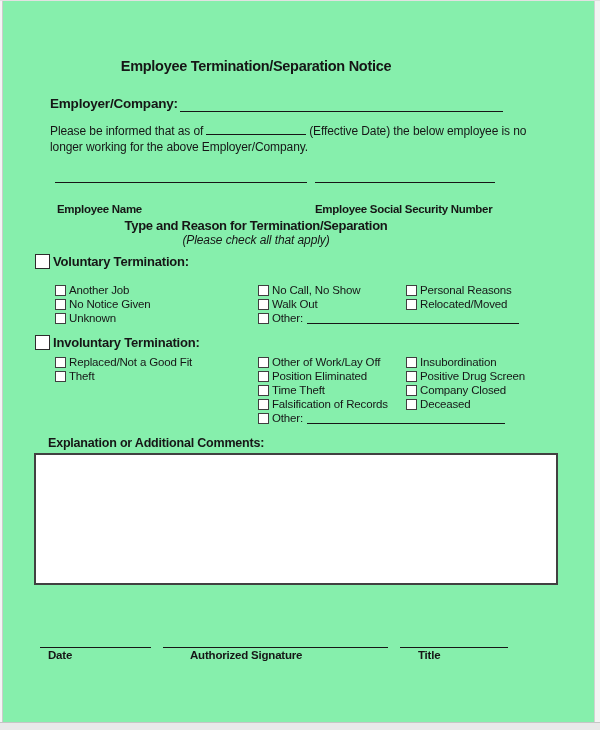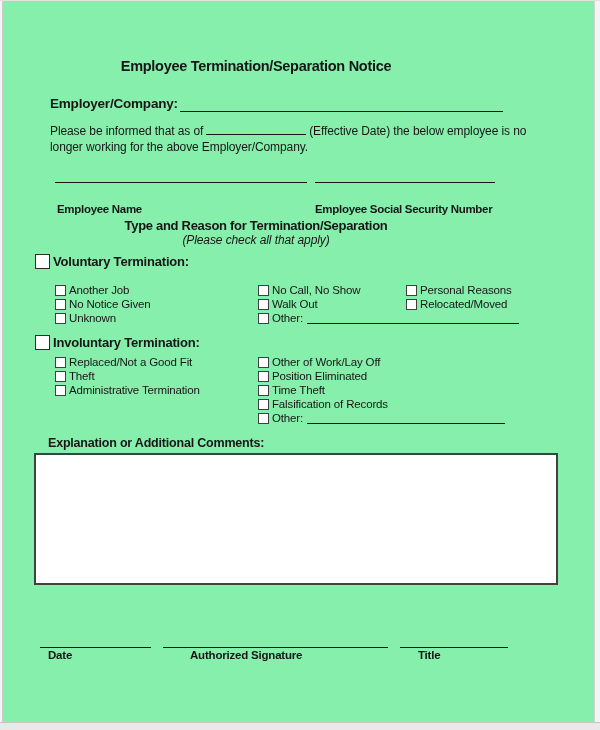--- a/index.html
+++ b/index.html
@@ -148,24 +148,20 @@
 
   <div class="col icol1">
     <div class="row">
         <span class="cb"></span>
         <span class="cbl">Replaced/Not a Good Fit</span>
       </div>
     <div class="row">
         <span class="cb"></span>
         <span class="cbl">Theft</span>
       </div>
-    <div class="row">
-        <span class="cb"></span>
-        <span class="cbl">Administrative Termination</span>
-      </div>
   </div>
 
   <div class="col icol2">
     <div class="row">
         <span class="cb"></span>
         <span class="cbl">Other of Work/Lay Off</span>
       </div>
     <div class="row">
         <span class="cb"></span>
         <span class="cbl">Position Eliminated</span>
@@ -178,20 +174,38 @@
         <span class="cb"></span>
         <span class="cbl">Falsification of Records</span>
       </div>
     <div class="row">
         <span class="cb"></span>
         <span class="cbl">Other:</span>
         <span class="blank-other bo-inv"></span>
       </div>
   </div>
 
+  <div class="col icol3">
+    <div class="row">
+        <span class="cb"></span>
+        <span class="cbl">Insubordination</span>
+      </div>
+    <div class="row">
+        <span class="cb"></span>
+        <span class="cbl">Positive Drug Screen</span>
+      </div>
+    <div class="row">
+        <span class="cb"></span>
+        <span class="cbl">Company Closed</span>
+      </div>
+    <div class="row">
+        <span class="cb"></span>
+        <span class="cbl">Deceased</span>
+      </div>
+  </div>
 
   <div class="comments-label">Explanation or Additional Comments:</div>
   <div class="comments-box"></div>
 
   <div class="sig sig-date">
     <span>Date</span>
   </div>
   <div class="sig sig-auth">
     <span>Authorized Signature</span>
   </div>

